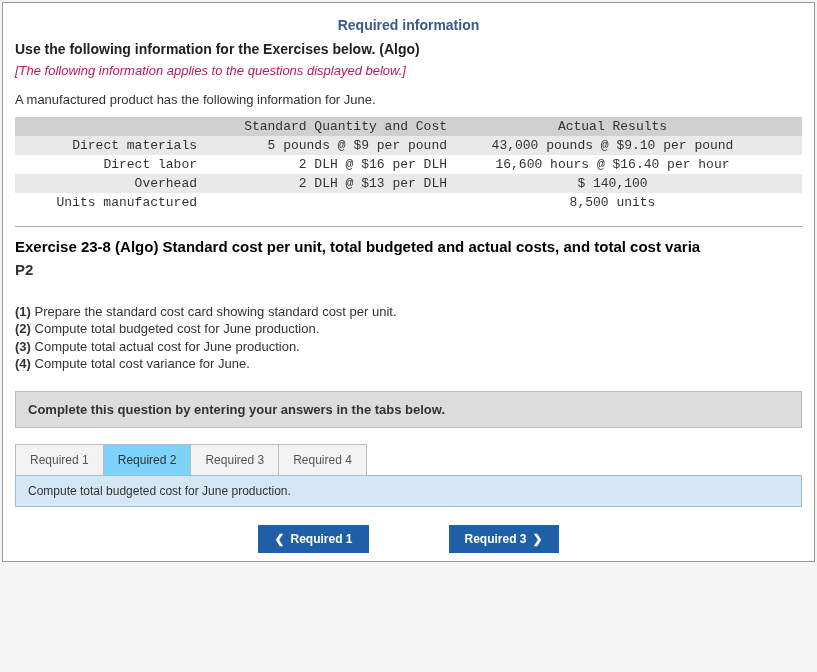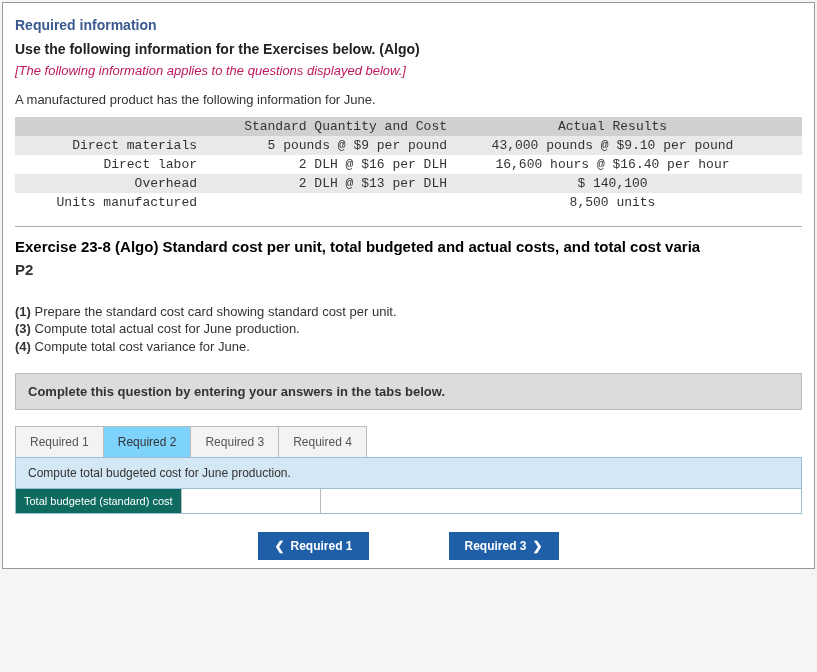--- a/index.html
+++ b/index.html
@@ -6,21 +6,21 @@
   body {
     font-family: Arial, Helvetica, sans-serif;
     font-size: 13px;
     color: #333;
     background: #f5f5f5;
     width: 817px;
     height: 672px;
     overflow: hidden;
   }
   .page { background: #fff; border: 1px solid #999; margin: 2px; padding: 8px 12px; }
-  .req-info-heading { color: #3a5a8f; font-weight: bold; font-size: 14px; margin: 6px 0 8px 0; }
+  .req-info-heading { color: #3a5a8f; font-weight: bold; font-size: 14px; margin: 6px 0 8px 0; text-align: center; }
   .bold-line { font-weight: bold; font-size: 14px; margin-bottom: 6px; color: #222; }
   .italic-line { font-style: italic; color: #be185d; margin-bottom: 14px; }
   .intro-line { margin-bottom: 10px; color: #333; }
   table.data { border-collapse: collapse; width: 100%; font-family: "Courier New", monospace; font-size: 13px; margin-bottom: 14px; }
   table.data td, table.data th { padding: 2px 8px; text-align: right; }
   table.data tr.header-row { background: #d0d0d0; }
   table.data tr.row-alt { background: #e9e9e9; }
   table.data td.label-col { width: 190px; }
   table.data td.std-col { width: 250px; }
   table.data td.act-col { text-align: center; padding-right: 40px; }
@@ -82,39 +82,36 @@
     </tr>
   </tbody>
     </table>
 
   <div class="exercise-block">
     <div class="exercise-title">Exercise 23-8 (Algo) Standard cost per unit, total budgeted and actual costs, and total cost varia</div>
     <div class="p2">P2</div>
 
     <div class="steps">
       <div><b>(1)</b> <span>Prepare the standard cost card showing standard cost per unit.</span></div>
+      <div><b>(2)</b> <span>Compute total budgeted cost for June production.</span></div>
       <div><b>(3)</b> <span>Compute total actual cost for June production.</span></div>
       <div><b>(4)</b> <span>Compute total cost variance for June.</span></div>
     </div>
 
     <div class="complete-bar">Complete this question by entering your answers in the tabs below.</div>
 
     <div class="tab-strip">
       <div class="tab">Required 1</div>
       <div class="tab active">Required 2</div>
       <div class="tab">Required 3</div>
       <div class="tab">Required 4</div>
     </div>
 
     <div class="tab-panel-head">Compute total budgeted cost for June production.</div>
 
-    <div class="answer-row">
-      <div class="answer-label">Total budgeted (standard) cost</div>
-      <input class="answer-input" type="text" value="" style="">
-    </div>
 
     <div class="nav-row">
       <button class="nav-btn">
         <span class="chev">❮</span>
         <span>Required 1</span>
       </button>
       <button class="nav-btn">
         <span>Required 3</span>
         <span class="chev">❯</span>
       </button>

